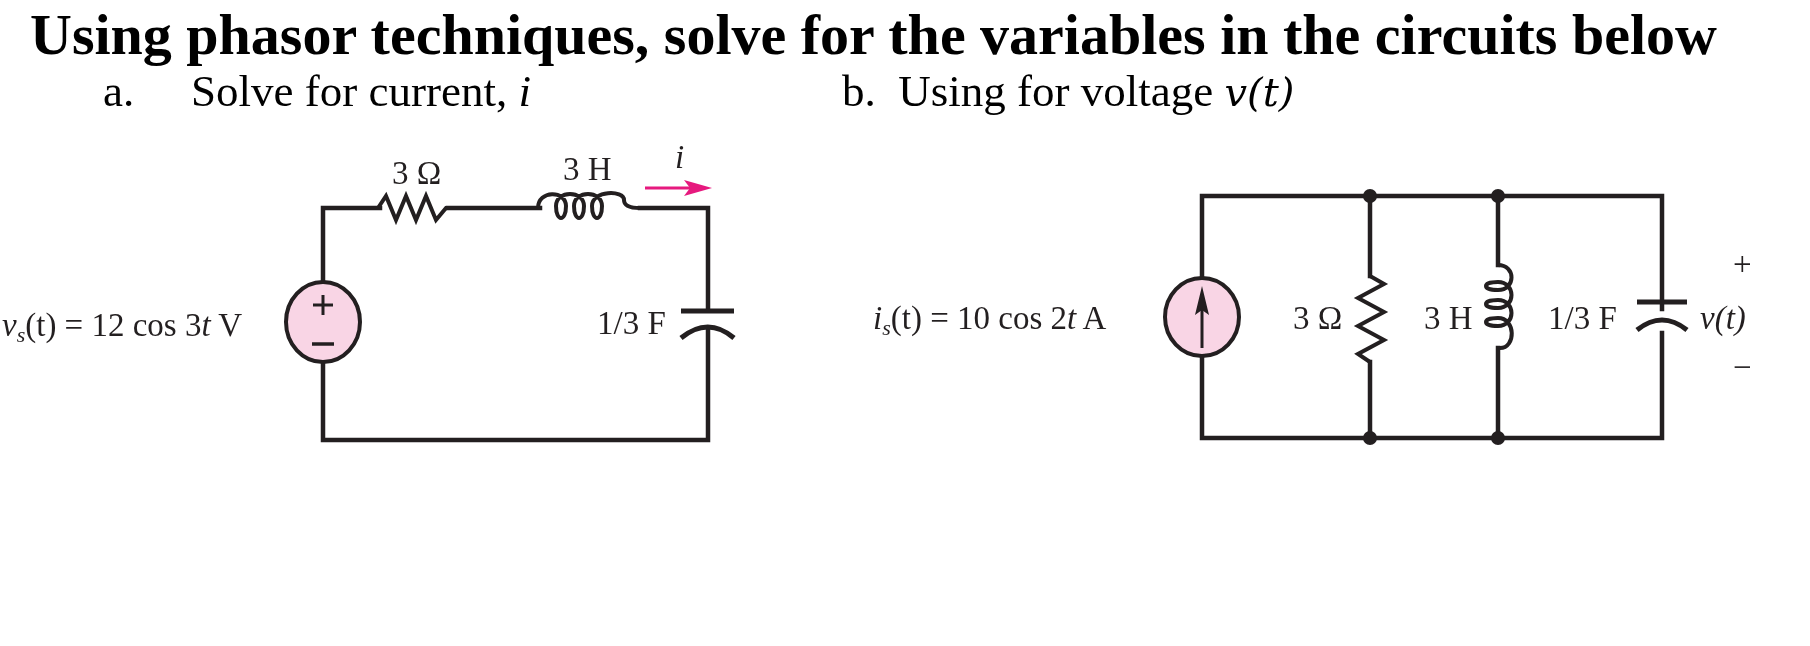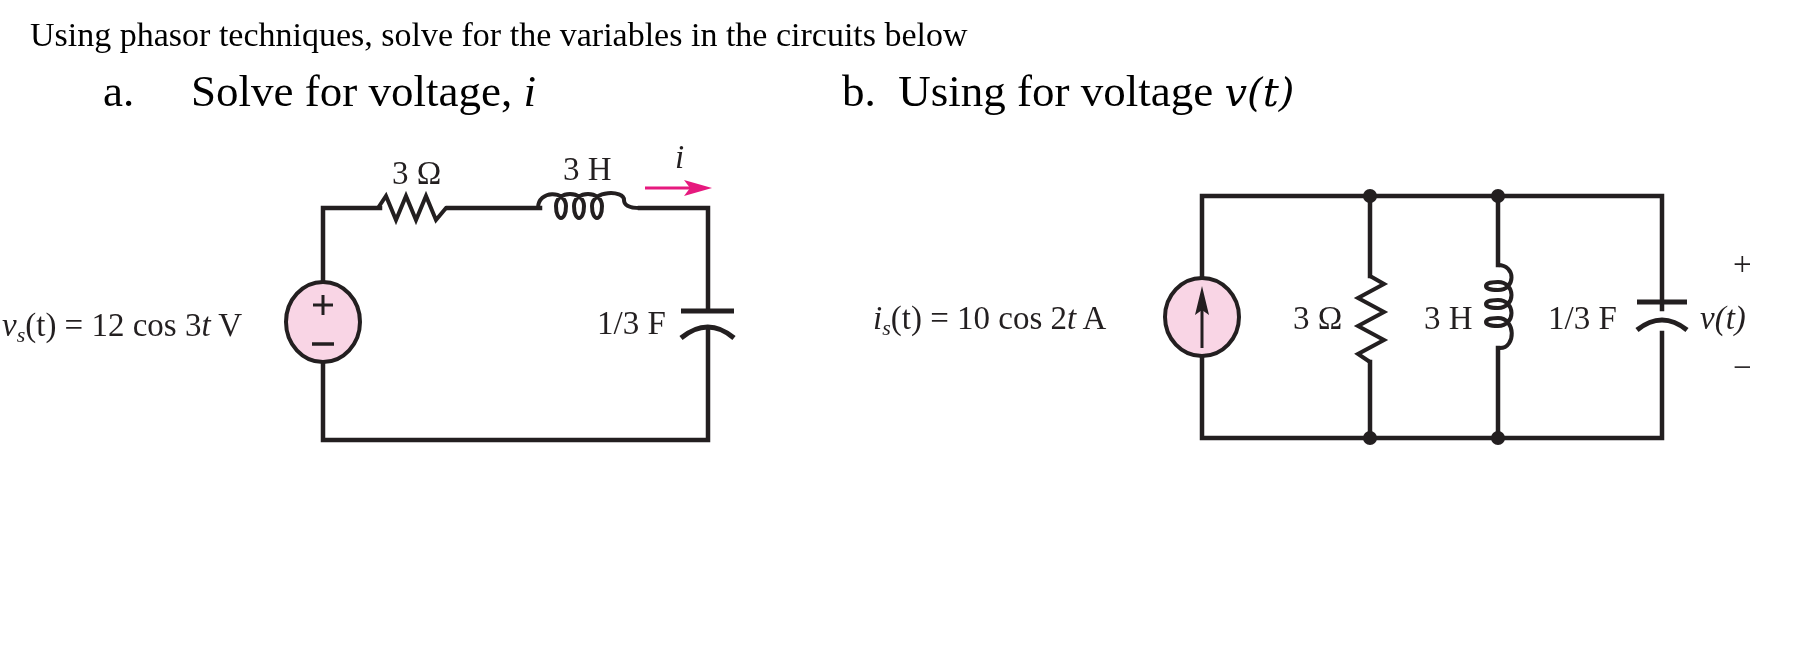--- a/index.html
+++ b/index.html
@@ -1,38 +1,38 @@
 <!DOCTYPE html>
 <html><head>
 <meta charset="utf-8">
 <style>
   html, body { margin: 0; padding: 0; background: #ffffff; }
   body { width: 1810px; height: 646px; position: relative; overflow: hidden;
          font-family: "Liberation Serif", "DejaVu Serif", serif; color: #000; }
-  .title { position: absolute; left: 30px; top: 8px; font-size: 34px; line-height: 54px; white-space: nowrap; }
+  .title { position: absolute; left: 30px; top: 8px; font-size: 58px; line-height: 54px; white-space: nowrap; font-weight: bold; }
   .sub { position: absolute; top: 64px; font-size: 45px; line-height: 54px; white-space: nowrap; }
   .sub-a-letter { left: 103px; }
   .sub-a-text { left: 191px; }
   .sub-b { left: 842px; }
   .it { font-style: italic; }
   .math { font-family: "DejaVu Serif", serif; font-style: italic; font-size: 40px; }
   svg { position: absolute; left: 0; top: 0; }
   .lbl { font-family: "Liberation Serif", serif; font-size: 33px; fill: #231f20; }
   .lbl-it { font-style: italic; }
   .wire { stroke: #231f20; stroke-width: 4.5; fill: none; stroke-linecap: square; }
   .comp { stroke: #231f20; stroke-width: 4; fill: none; stroke-linejoin: miter; }
 </style>
 </head>
 <body>
 
 <div class="title">Using phasor techniques, solve for the variables in the circuits below</div>
 
 <div class="sub sub-a-letter">a.</div>
 <div class="sub sub-a-text">
-  <span>Solve for voltage, </span><span class="it">i</span>
+  <span>Solve for current, </span><span class="it">i</span>
 </div>
 <div class="sub sub-b">
   <span>b.</span>&nbsp;&nbsp;<span>Using for voltage </span><span class="math">v(t)</span>
 </div>
 
 <svg width="1810" height="646" viewBox="0 0 1810 646">
 
   <g>
 
     <polyline class="wire" points="323,282 323,208 380,208"></polyline>

